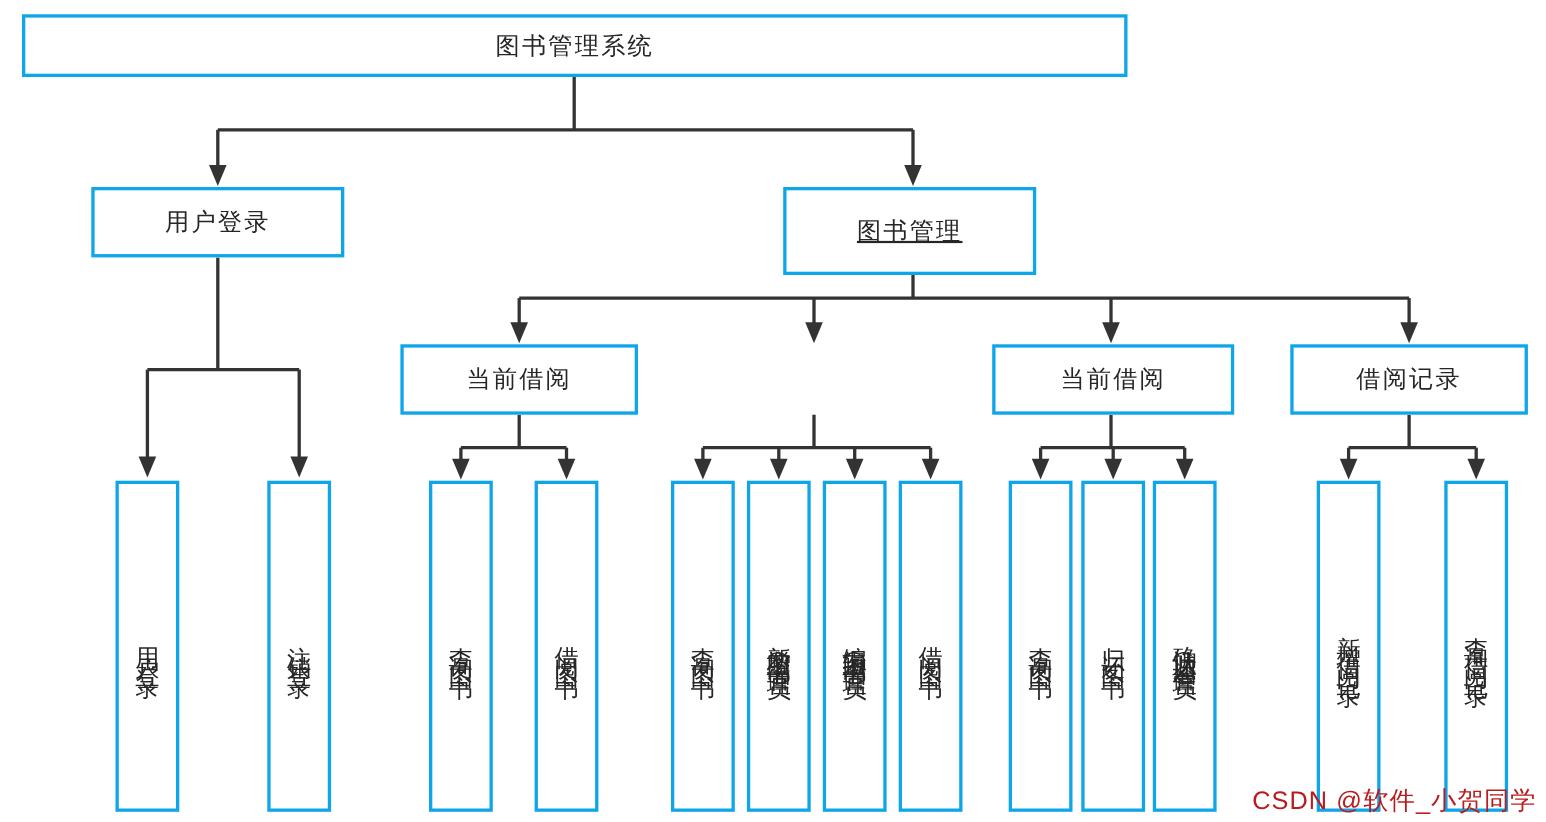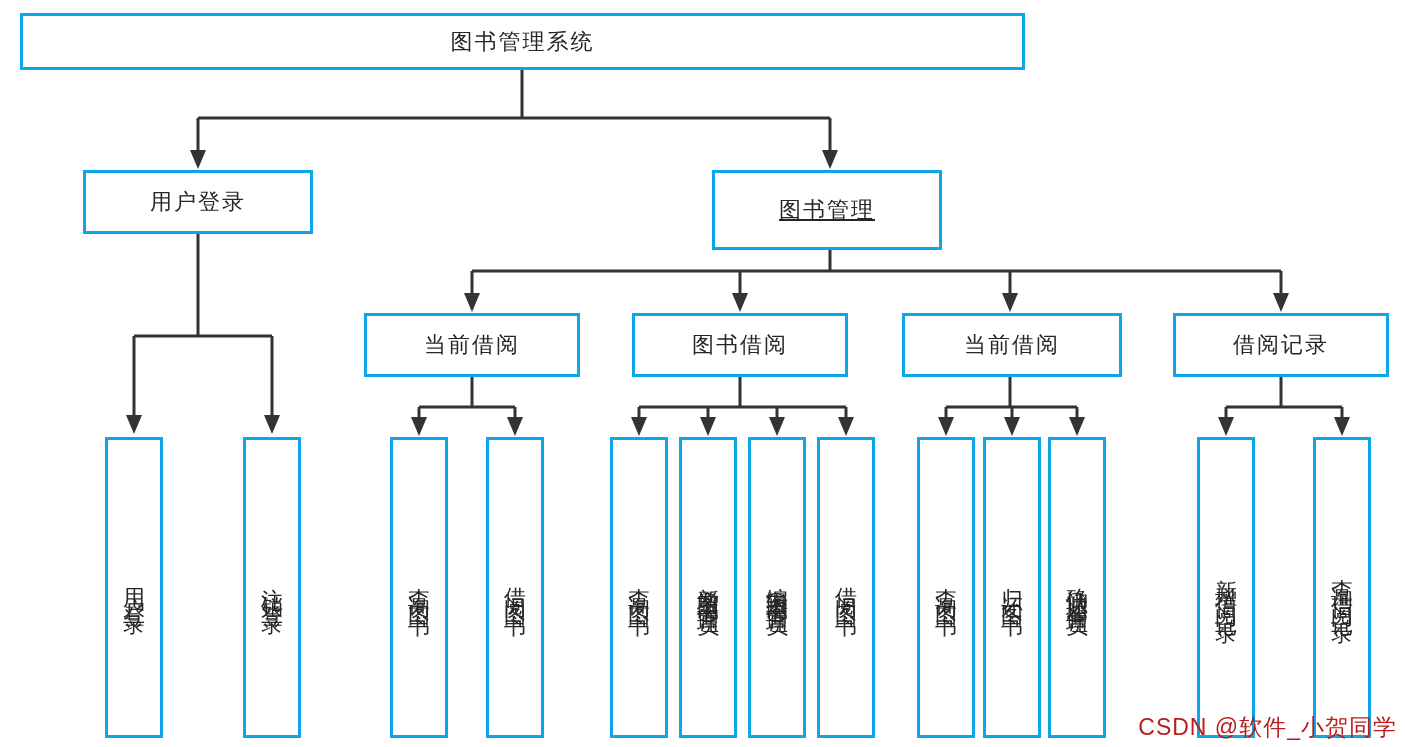--- a/index.html
+++ b/index.html
@@ -141,21 +141,20 @@
       <polygon points="1334,417 1350,417 1342,436"></polygon>
     </g>
   </svg>
 
   <div class="box hbox" id="b-root">图书管理系统</div>
 
   <div class="box hbox" id="b-user">用户登录</div>
   <div class="box hbox" id="b-book">图书管理</div>
 
   <div class="box hbox" id="b-l3-0">当前借阅</div>
-  <div class="box hbox" id="b-l3-1">图书借阅</div>
   <div class="box hbox" id="b-l3-2">当前借阅</div>
   <div class="box hbox" id="b-l3-3">借阅记录</div>
 
   <div class="box vbox" id="b-u0">用户登录</div>
   <div class="box vbox" id="b-u1">注销登录</div>
 
   <div class="box vbox" id="b-n0">查询图书</div>
   <div class="box vbox" id="b-n1">借阅图书</div>
 
   <div class="box vbox" id="b-bo0">查询图书</div>

